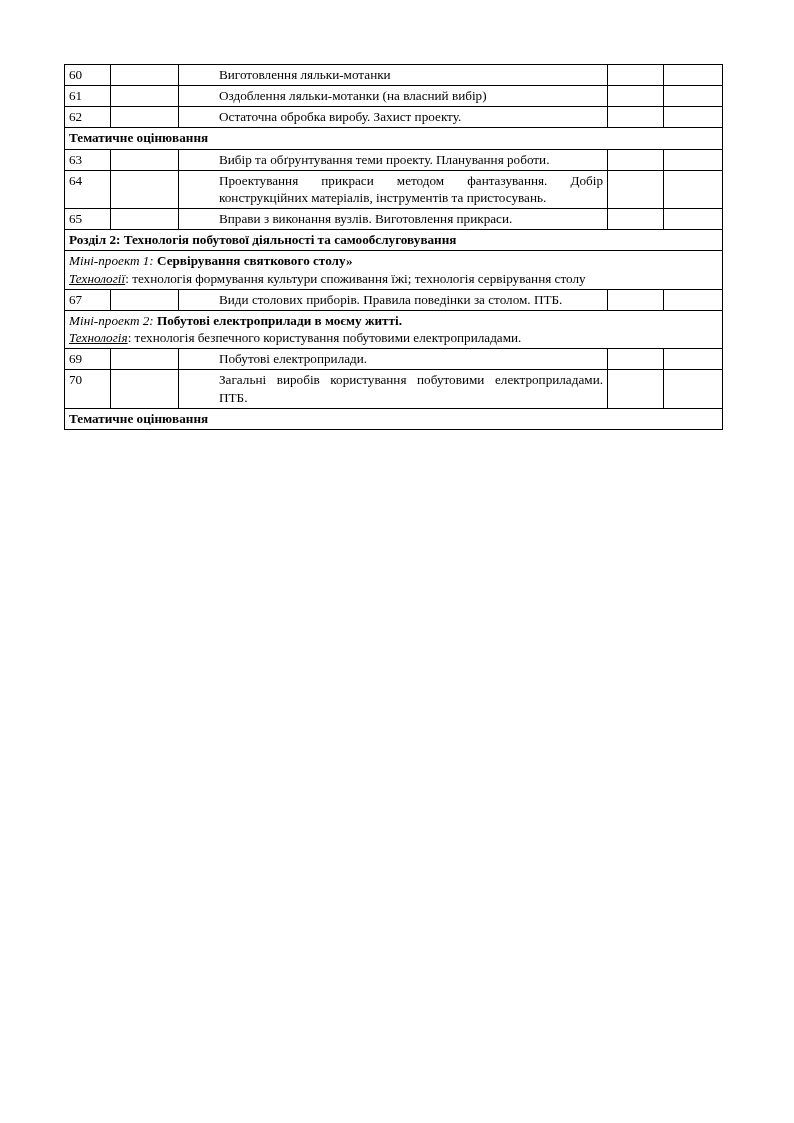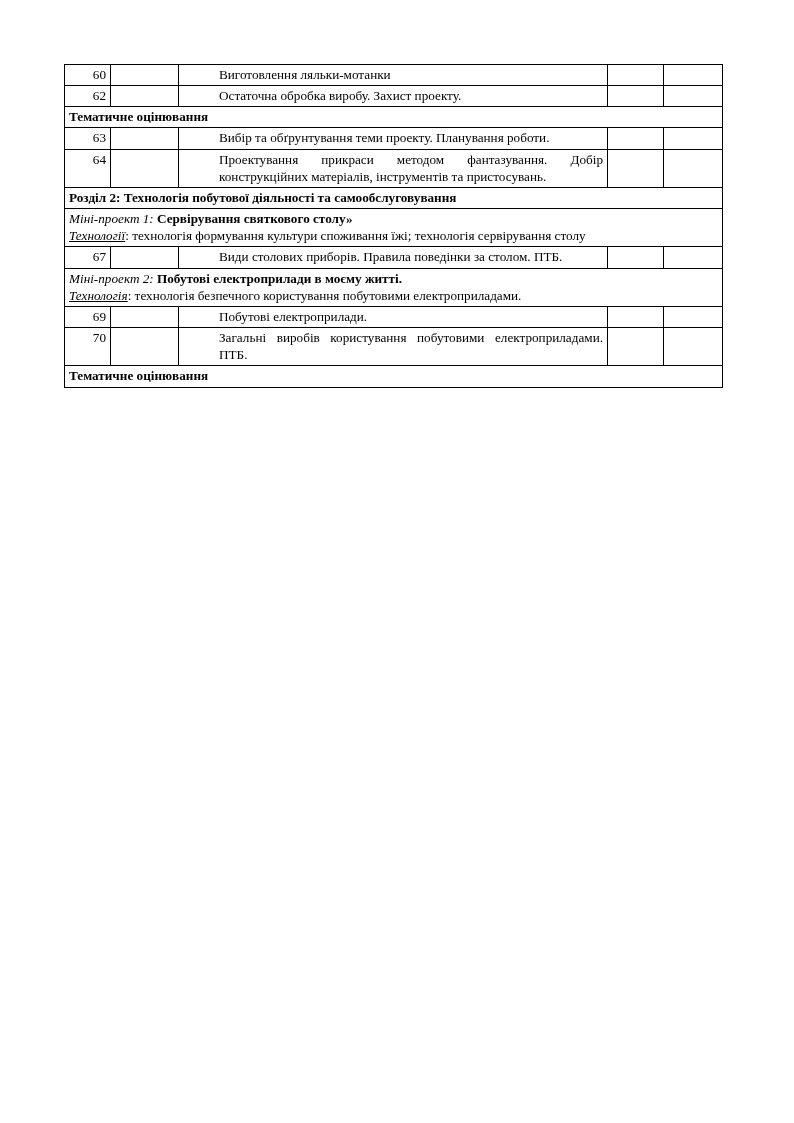--- a/index.html
+++ b/index.html
@@ -37,21 +37,21 @@
     line-height: 1.30;
     vertical-align: top;
   }
   col.c-num   { width: 46px; }
   col.c-date  { width: 68px; }
   col.c-topic { width: 429px; }
   col.c-e1    { width: 56px; }
   col.c-e2    { width: 59px; }
 
   td.num {
-    text-align: right;
+    text-align: left;
     vertical-align: top;
   }
   td.topic {
     text-align: justify;
     text-align-last: left;
     hyphens: none;
     padding-left: 40px;
   }
   
   td.full {
@@ -81,40 +81,54 @@
     </colgroup>
     <tbody id="table-body">
         <tr>
           <td class="num">60</td>
           <td></td>
           <td class="topic">Виготовлення ляльки-мотанки</td>
           <td></td>
           <td></td>
         </tr>
         <tr>
+          <td class="num">61</td>
+          <td></td>
+          <td class="topic">Оздоблення ляльки-мотанки (на власний вибір)</td>
+          <td></td>
+          <td></td>
+        </tr>
+        <tr>
           <td class="num">62</td>
           <td></td>
           <td class="topic">Остаточна обробка виробу. Захист проекту.</td>
           <td></td>
           <td></td>
         </tr>
         <tr>
           <td class="full assess" colspan="5">Тематичне оцінювання</td>
         </tr>
         <tr>
           <td class="num">63</td>
           <td></td>
           <td class="topic">Вибір та обґрунтування теми проекту. Планування роботи.</td>
           <td></td>
           <td></td>
         </tr>
         <tr>
           <td class="num">64</td>
           <td></td>
           <td class="topic">Проектування прикраси методом фантазування. Добір конструкційних матеріалів, інструментів та пристосувань.</td>
+          <td></td>
+          <td></td>
+        </tr>
+        <tr>
+          <td class="num">65</td>
+          <td></td>
+          <td class="topic">Вправи з виконання вузлів. Виготовлення прикраси.</td>
           <td></td>
           <td></td>
         </tr>
         <tr>
           <td class="full center b" colspan="5">Розділ 2: Технологія побутової діяльності та самообслуговування</td>
         </tr>
         <tr>
           <td class="full" colspan="5">
             <div><span class="i">Міні-проект 1:</span> <span class="b">Сервірування святкового столу»</span></div>
             <div><span class="iu">Технології</span><span>: технологія формування культури споживання їжі; технологія сервірування столу</span></div>

